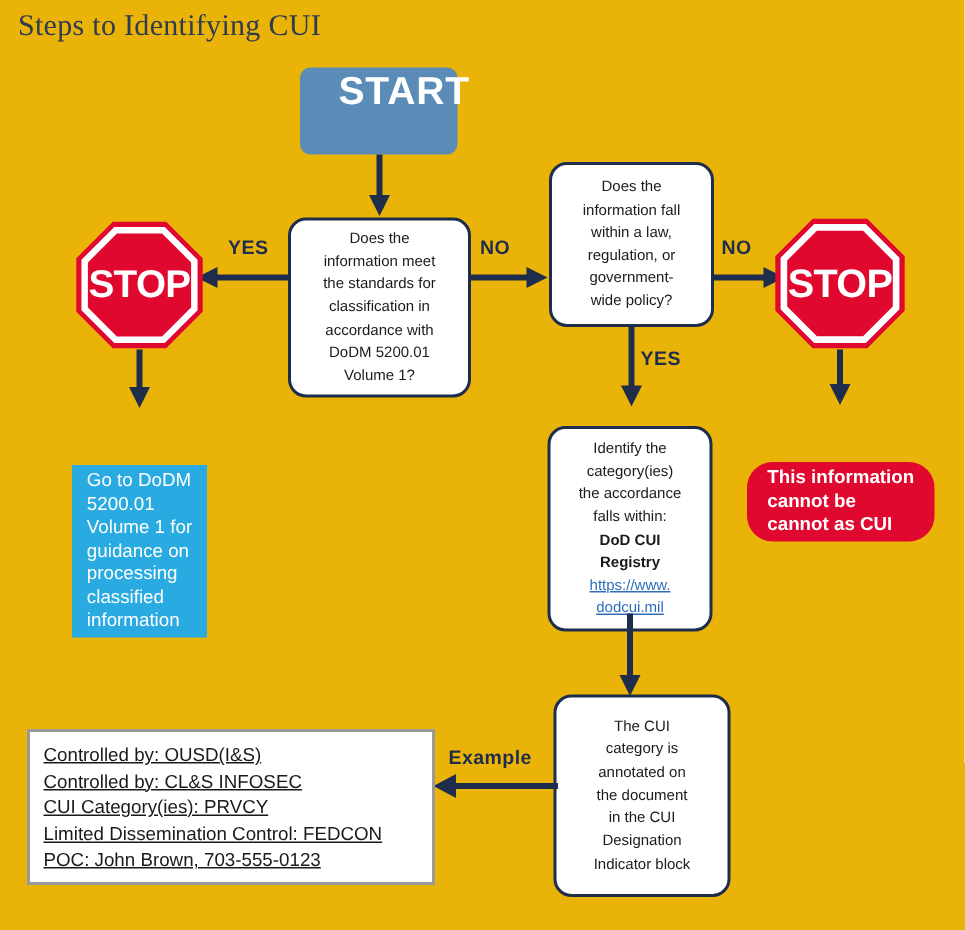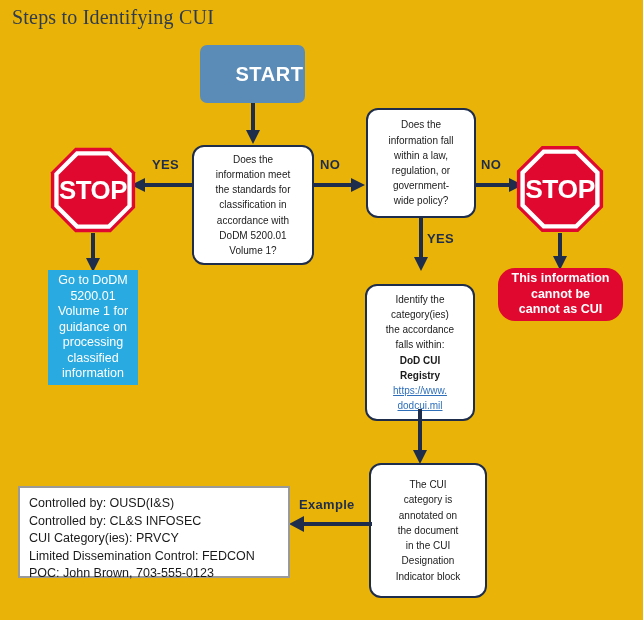--- a/index.html
+++ b/index.html
@@ -28,24 +28,24 @@
 
   
   .node { position: absolute; box-sizing: border-box; }
 
   
   .start-box {
     background: #5b8cb8;
     border-radius: 7px;
     color: #ffffff;
     font-weight: bold;
-    font-size: 20px;
+    font-size: 26px;
     letter-spacing: 0.6px;
     display: flex;
-    align-items: center;
+    align-items: flex-start;
     justify-content: center;
     padding-left: 34px;
   }
 
   
   .proc-box {
     background: #ffffff;
     border: 2.5px solid #1f2d4d;
     border-radius: 12px;
     color: #1a1a1a;
@@ -64,26 +64,26 @@
     text-decoration: underline;
     display: block;
   }
 
   
   .fill-box {
     color: #ffffff;
     font-weight: bold;
     font-size: 12.5px;
     line-height: 15.5px;
-    text-align: center;
     display: flex;
     align-items: center;
     justify-content: center;
     padding: 2px 3px;
     box-sizing: border-box;
+    margin-top: 40px;
   }
   .fill-blue { background: #29aae1; font-weight: normal; }
   .fill-red  { background: #e1082f; }
 
   
   .cui-block {
     background: #ffffff;
     border: 2px solid #9a9a9a;
     font-size: 12.5px;
     line-height: 17.5px;
@@ -272,21 +272,21 @@
   </div>
 
   <div class="conn" style="left:288px; top:515px; width:84px; height:18px;">
     <svg width="84" height="18" viewBox="0 0 84 18">
       <line x1="84" y1="9" x2="14" y2="9" stroke="#1f2d4d" stroke-width="4"></line>
       <polygon points="1,9 16,1 16,17" fill="#1f2d4d"></polygon>
     </svg>
   </div>
   <div class="edge-label" style="left:299px; top:497px;">Example</div>
 
-  <div class="node cui-block" style="left:18px; top:486px; width:272px; height:92px;">
+  <div class="node cui-block" style="left:18px; top:486px; width:272px; height:104px;text-decoration:underline;">
     <div>Controlled by: OUSD(I&amp;S)</div>
     <div>Controlled by: CL&amp;S INFOSEC</div>
     <div>CUI Category(ies): PRVCY</div>
     <div>Limited Dissemination Control: FEDCON</div>
     <div>POC: John Brown, 703-555-0123</div>
   </div>
 
 </div>
 
 </body></html>

